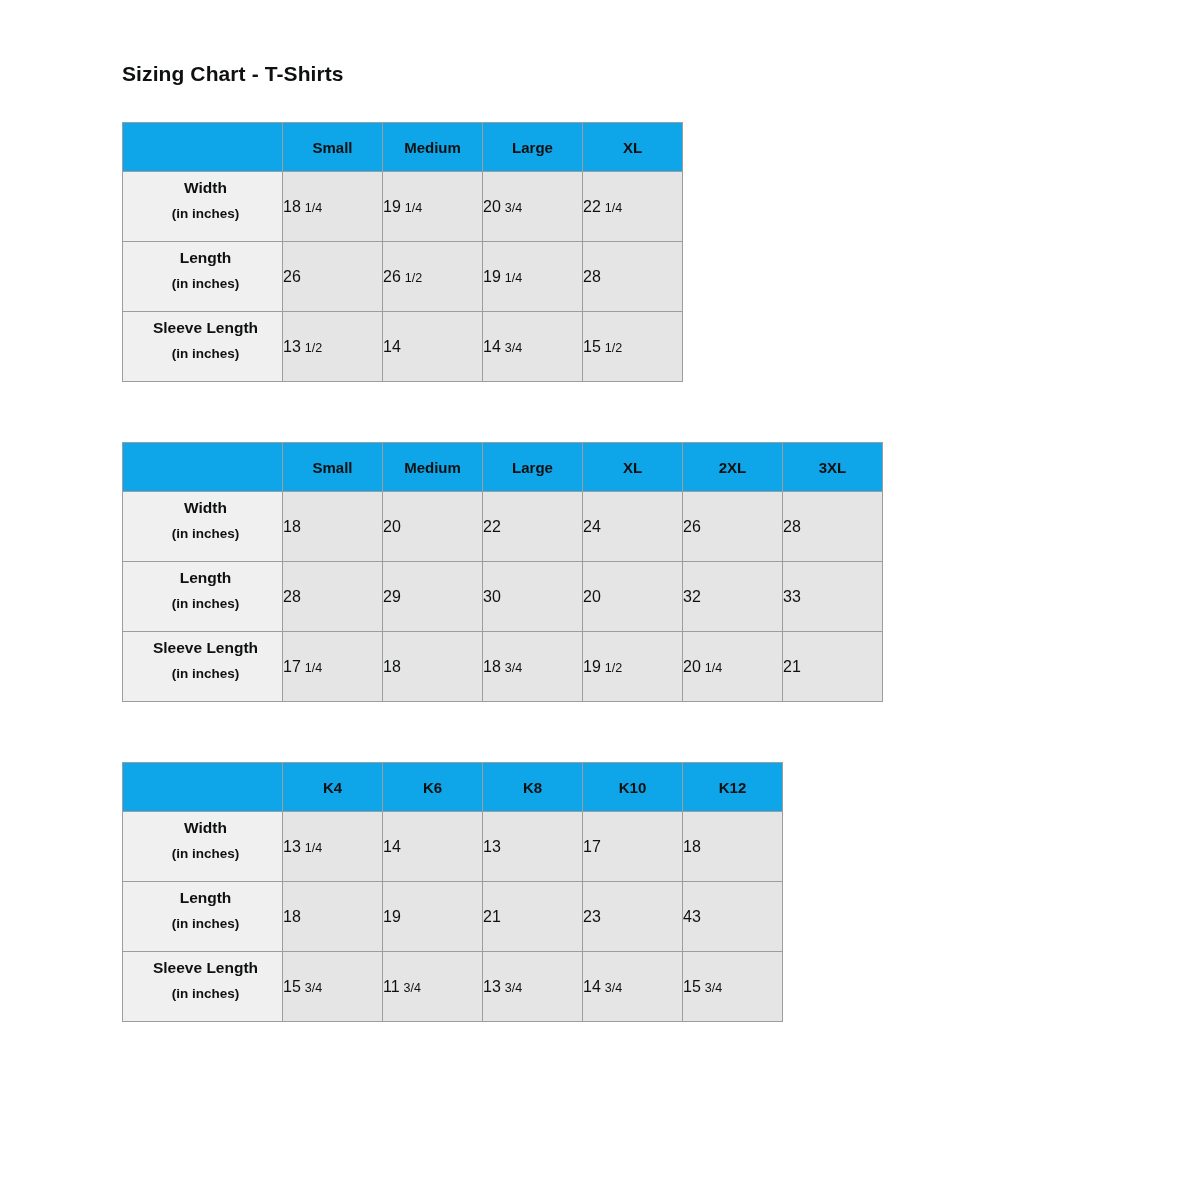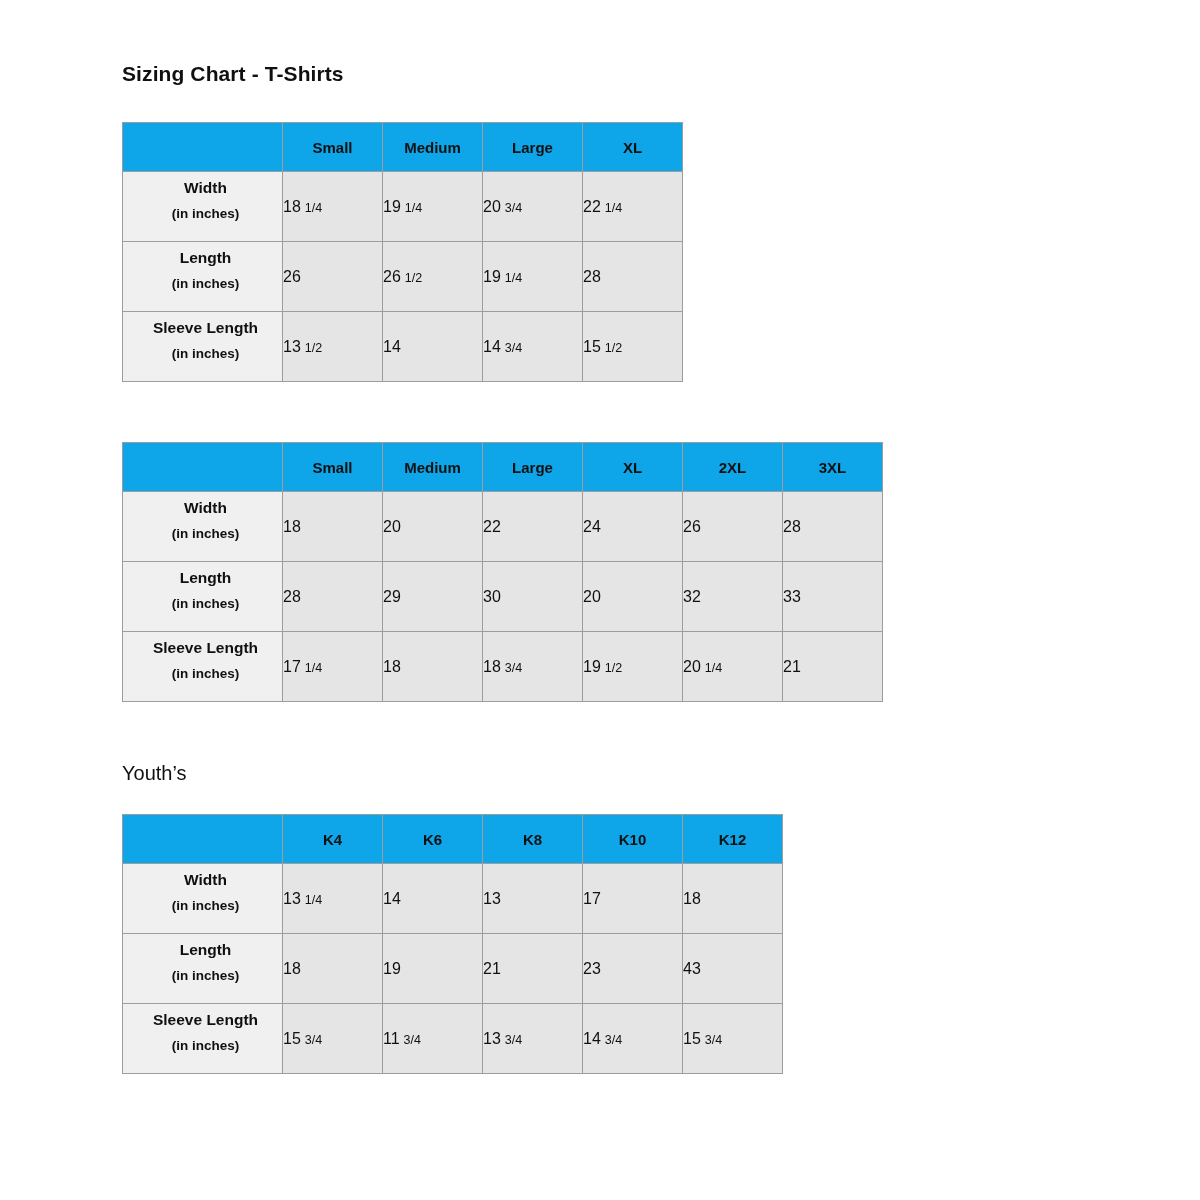--- a/index.html
+++ b/index.html
@@ -182,21 +182,20 @@
           <td class="val"><span class="v">18</span><span class="vf">3/4</span></td>
           <td class="val"><span class="v">19</span><span class="vf">1/2</span></td>
           <td class="val"><span class="v">20</span><span class="vf">1/4</span></td>
           <td class="val"><span class="v">21</span></td>
         </tr>
       </tbody>
     </table>
   </section>
 
   <section class="size-section">
-    <h2 class="section-heading">Youth’s</h2>
     <table class="size-table">
       <colgroup>
           <col class="c-label">
           <col class="c-data">
           <col class="c-data">
           <col class="c-data">
           <col class="c-data">
           <col class="c-data">
         </colgroup>
       <thead>

